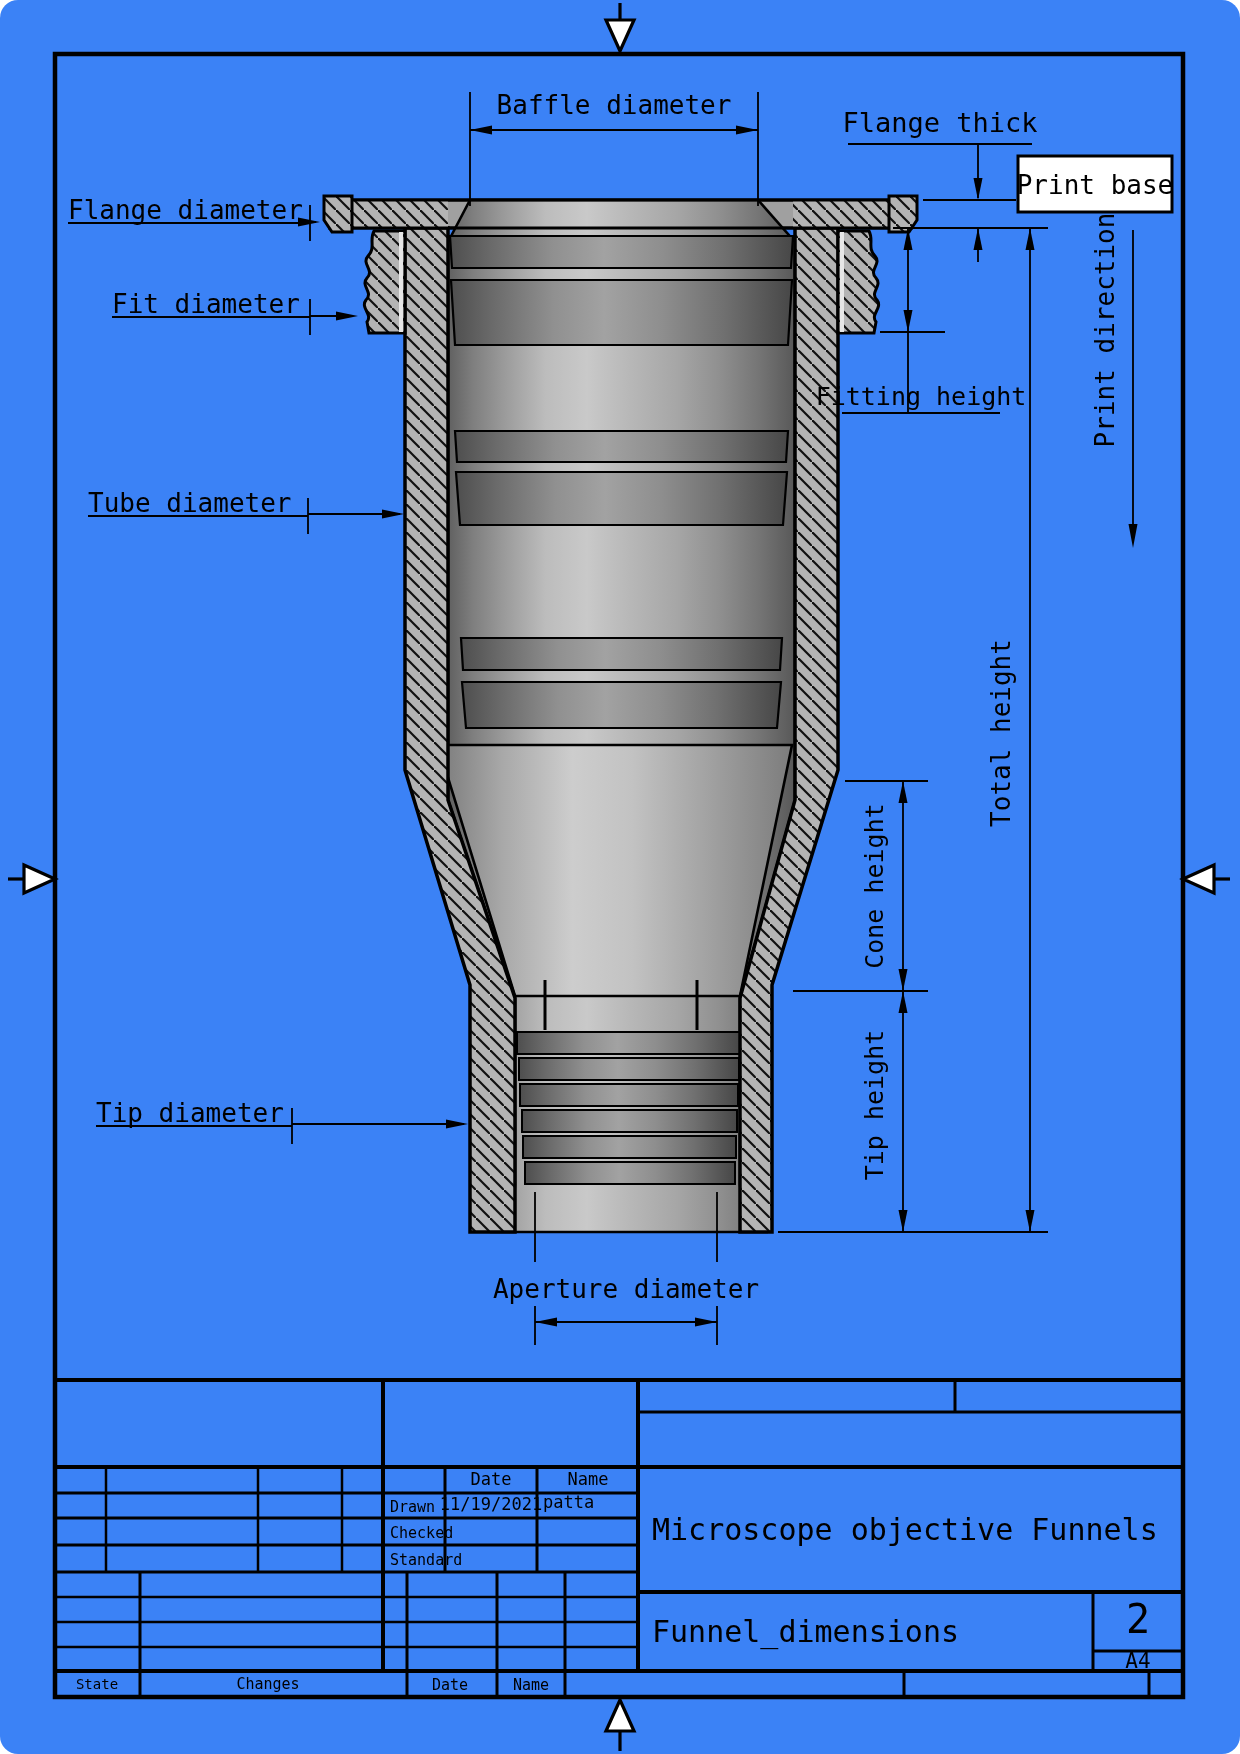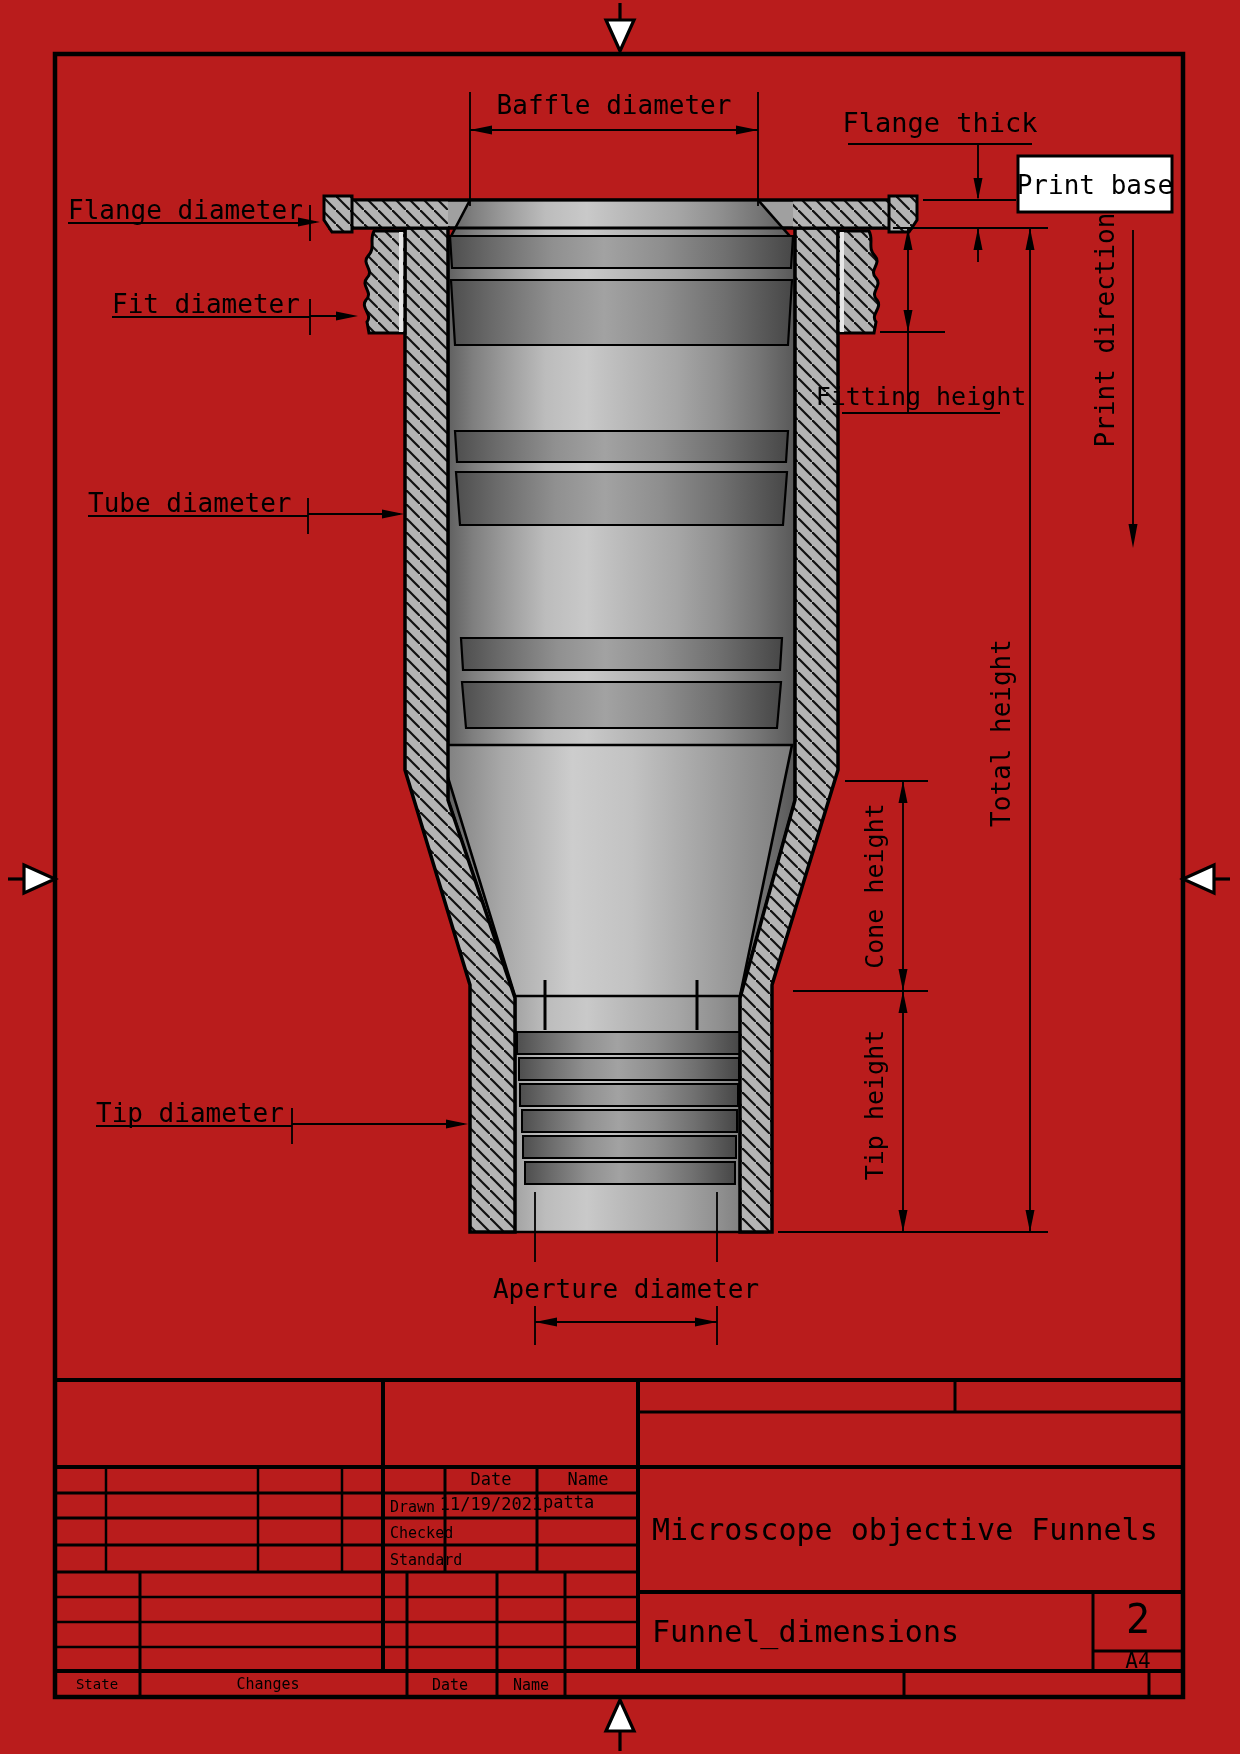--- a/index.html
+++ b/index.html
@@ -1,16 +1,16 @@
 <!DOCTYPE html>
 <html><head>
 <meta charset="utf-8">
 <style>
   html,body{margin:0;padding:0;background:#ffffff;}
-  .page{position:relative;width:1240px;height:1754px;background:#b91c1c;overflow:hidden;}
+  .page{position:relative;width:1240px;height:1754px;background:#3b82f6;overflow:hidden;border-radius:18px;}
   svg{display:block;}
   text{font-family:"DejaVu Sans Mono","Liberation Mono",monospace;fill:#000;}
   .dimtxt{font-size:26px;}
 </style>
 </head>
 <body>
 
 <div class="page">
 <svg width="1240" height="1754" viewBox="0 0 1240 1754">
   <defs>

